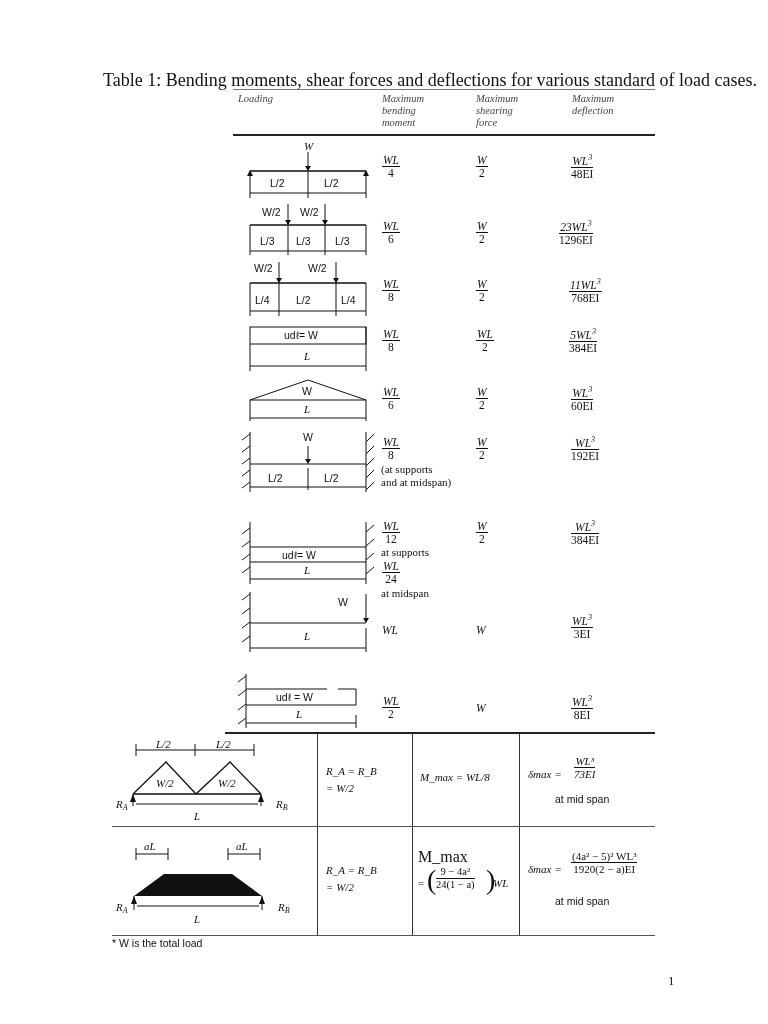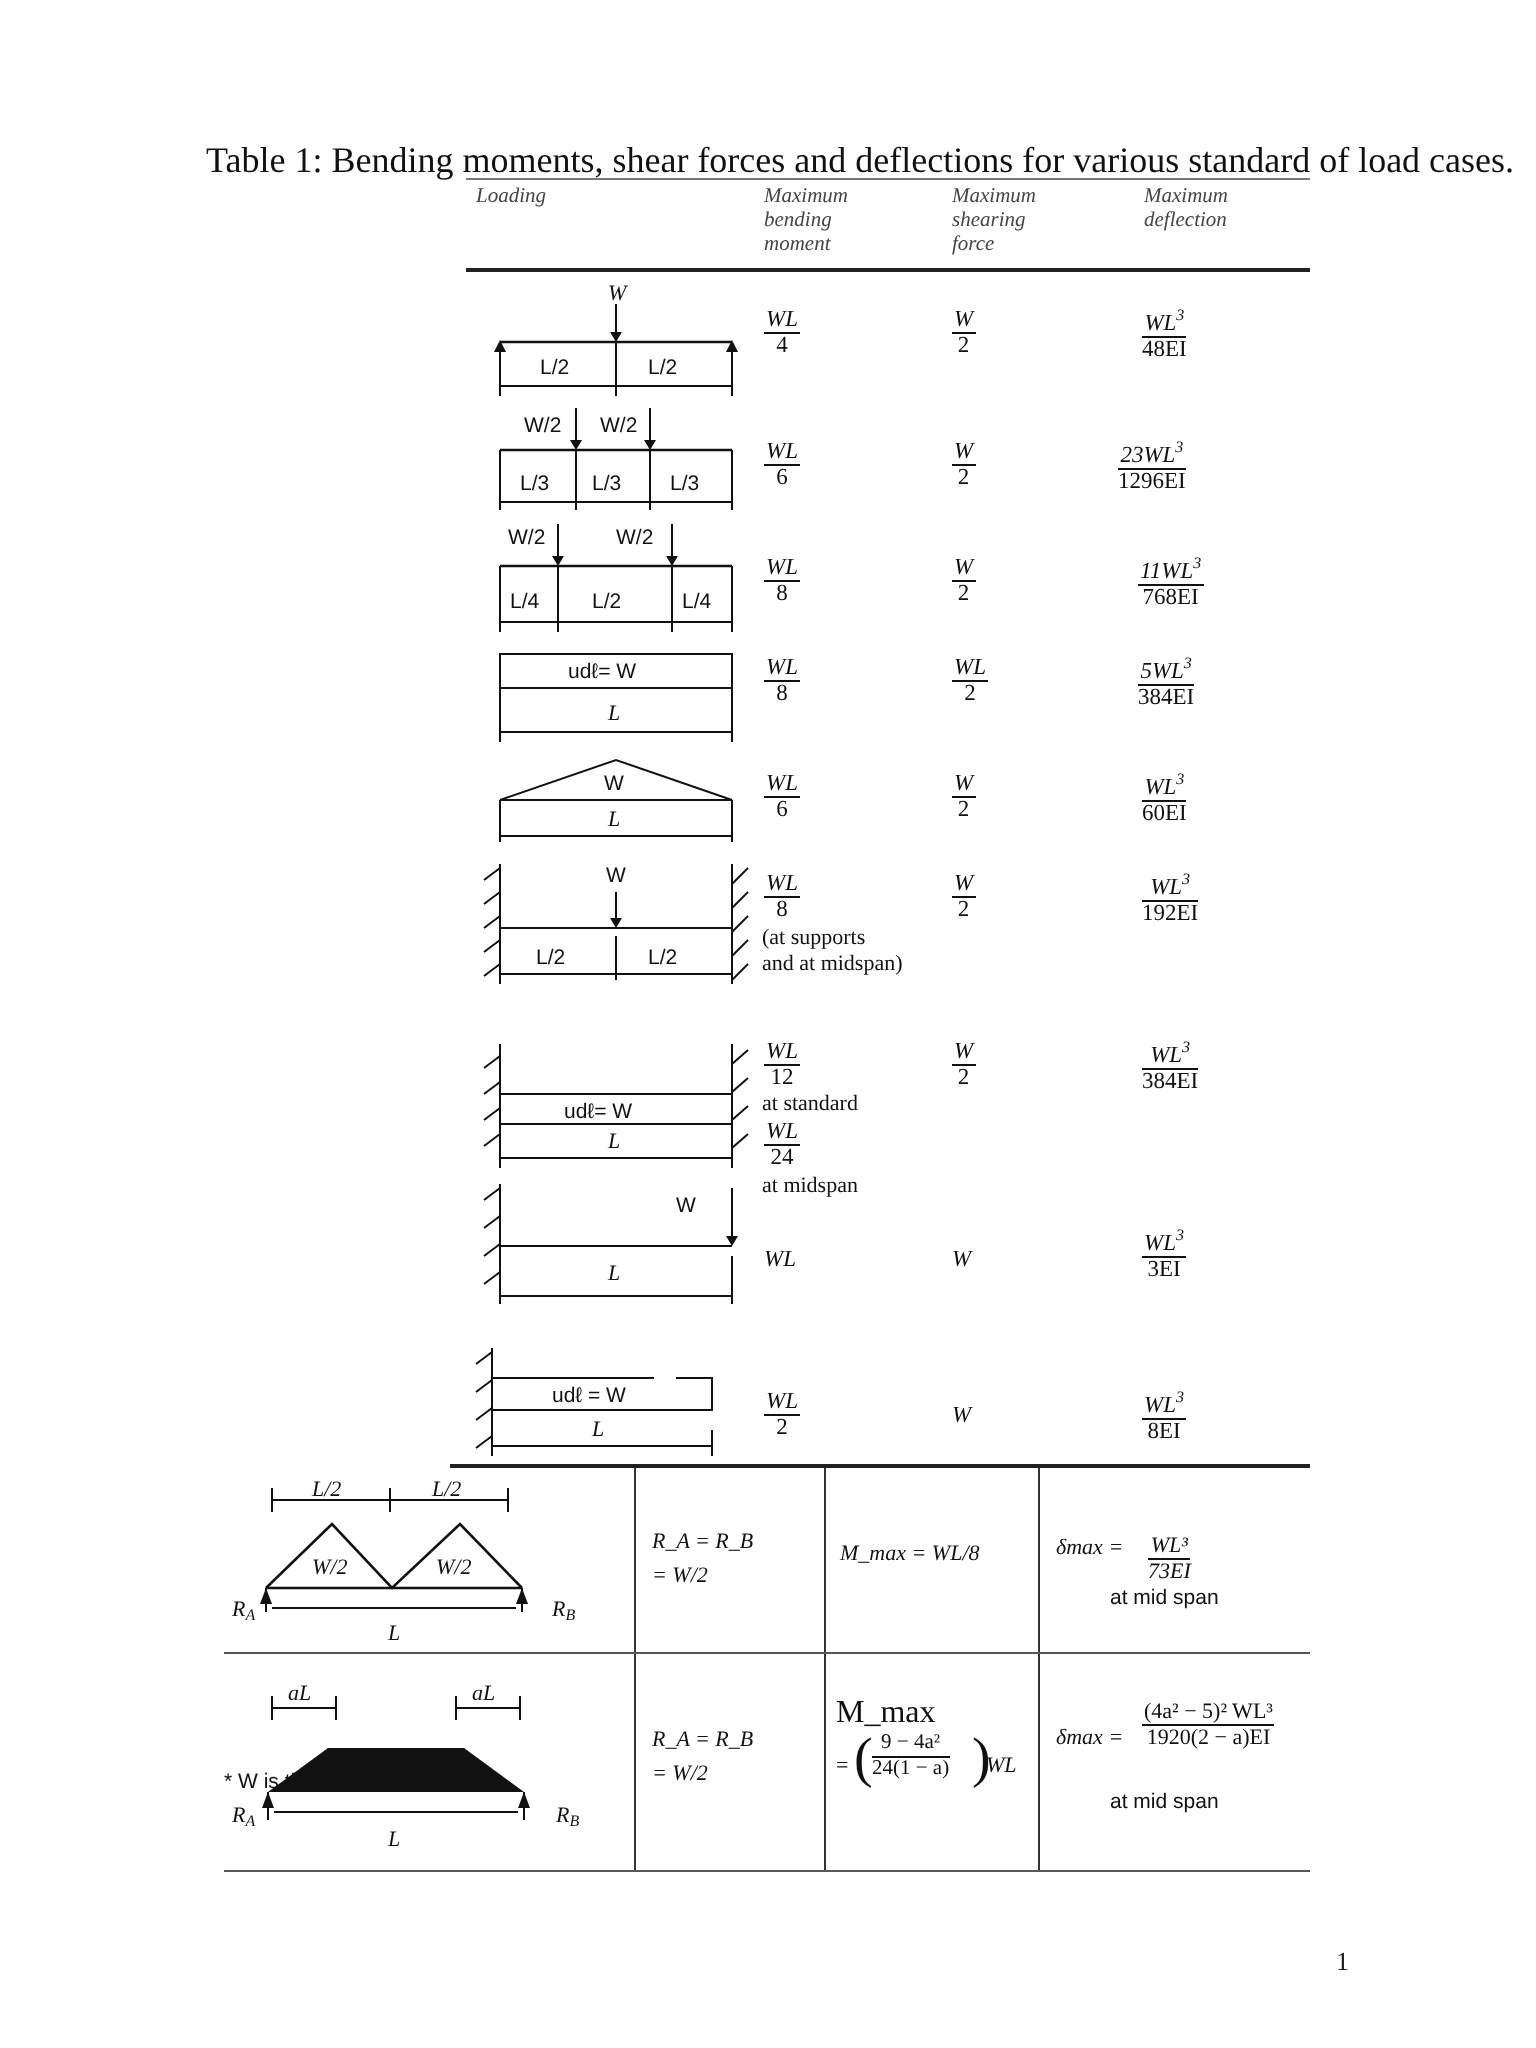--- a/index.html
+++ b/index.html
@@ -12,21 +12,21 @@
   .frac .den { display:block; }
   .frac sup { font-size:8px; }
   .note { position:absolute; font-family:"Liberation Serif", serif; font-size:11px; color:#111; line-height:13px; white-space:nowrap; }
   .plain { position:absolute; font-family:"Liberation Serif", serif; font-style:italic; font-size:11.5px; color:#111; }
   .sans { position:absolute; font-family:"Liberation Sans", sans-serif; font-size:10.5px; color:#111; line-height:14px; white-space:nowrap;margin-left:25px; }
   .vline { position:absolute; width:1px; background:#333; }
   svg { position:absolute; overflow:visible; }
   svg text { font-family:"Liberation Sans", sans-serif; font-size:10.5px; fill:#111; }
   svg text.it { font-family:"Liberation Serif", serif; font-style:italic; font-size:11px; }
   .pagenum { position:absolute; left:668px; top:973px; font-family:"Liberation Serif", serif; font-size:13px; }
-  .footnote { position:absolute; left:112px; top:885px; font-family:"Liberation Sans", sans-serif; font-size:10.5px; color:#111; }
+  .footnote { position:absolute; left:112px; top:937px; font-family:"Liberation Sans", sans-serif; font-size:10.5px; color:#111; }
 </style>
 </head>
 <body>
 
 <div class="caption">Table 1: Bending moments, shear forces and deflections for various standard of load cases.</div>
 
 <div class="rule" style="left:233px;top:89px;width:422px;height:1px;background:#777;"></div>
 <div class="hdr" style="left:238px;top:93px;">Loading</div>
 <div class="hdr" style="left:382px;top:93px;">
   <span>Maximum</span><br>
@@ -268,21 +268,21 @@
   </div>
 <div class="frac" style="left:571px;top:434px;">
     <span class="num"><span>WL</span><sup>3</sup></span>
     <span class="den">192EI</span>
   </div>
 
 <div class="frac" style="left:382px;top:520px;">
     <span class="num">WL</span>
     <span class="den">12</span>
   </div>
-<div class="note" style="left:381px;top:546px;">at standard</div>
+<div class="note" style="left:381px;top:546px;">at supports</div>
 <div class="frac" style="left:382px;top:560px;">
     <span class="num">WL</span>
     <span class="den">24</span>
   </div>
 <div class="note" style="left:381px;top:587px;">at midspan</div>
 <div class="frac" style="left:476px;top:520px;">
     <span class="num">W</span>
     <span class="den">2</span>
   </div>
 <div class="frac" style="left:571px;top:518px;">
@@ -332,21 +332,21 @@
     <line x1="149" y1="56" x2="149" y2="68" stroke="#111"></line>
   <line x1="24" y1="66" x2="146" y2="66" stroke="#111"></line>
   <text class="it" x="4" y="70"><tspan>R</tspan><tspan font-size="8" dy="2">A</tspan></text>
   <text class="it" x="164" y="70"><tspan>R</tspan><tspan font-size="8" dy="2">B</tspan></text>
   <text class="it" x="82" y="82">L</text>
 </svg>
 
 <div class="note" style="left:326px;top:763px;font-style:italic;line-height:17px;"><span>R_A = R_B</span><br><span>= W/2</span></div>
 <div class="note" style="left:420px;top:771px;font-style:italic;">M_max = WL/8</div>
 <div class="note" style="left:528px;top:768px;font-style:italic;">δmax =</div>
-<div class="frac" style="left:574px;top:755px;font-size:11px;margin-top:12px;">
+<div class="frac" style="left:574px;top:755px;font-size:11px;">
     <span class="num">WL³</span>
     <span class="den" style="font-style:italic;">73EI</span>
   </div>
 <div class="sans" style="left:530px;top:792px;">at mid span</div>
 
 <svg width="200" height="100" style="left:112px;top:838px;">
   <line x1="24" y1="10" x2="24" y2="22" stroke="#111"></line>
     <line x1="56" y1="10" x2="56" y2="22" stroke="#111"></line>
   <line x1="24" y1="16" x2="56" y2="16" stroke="#111"></line>
   <text class="it" x="32" y="12">aL</text>

